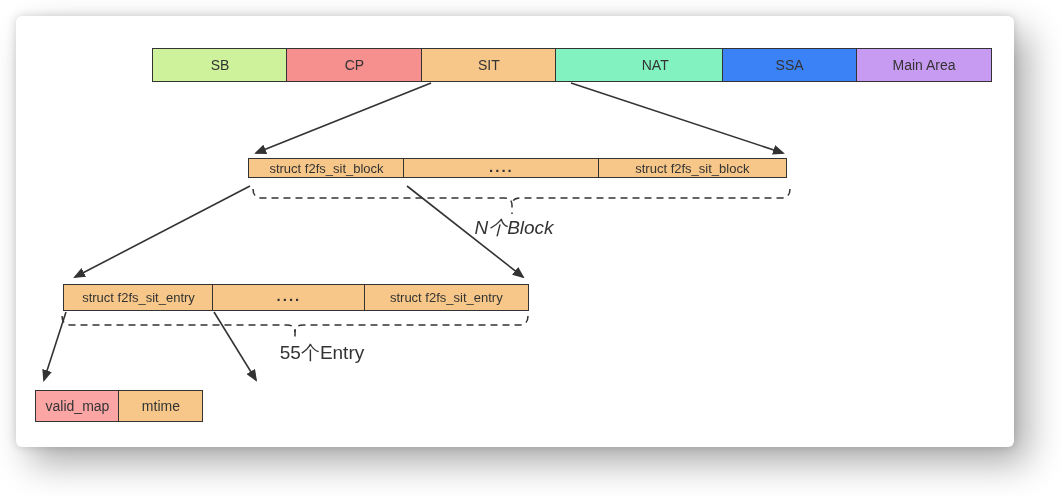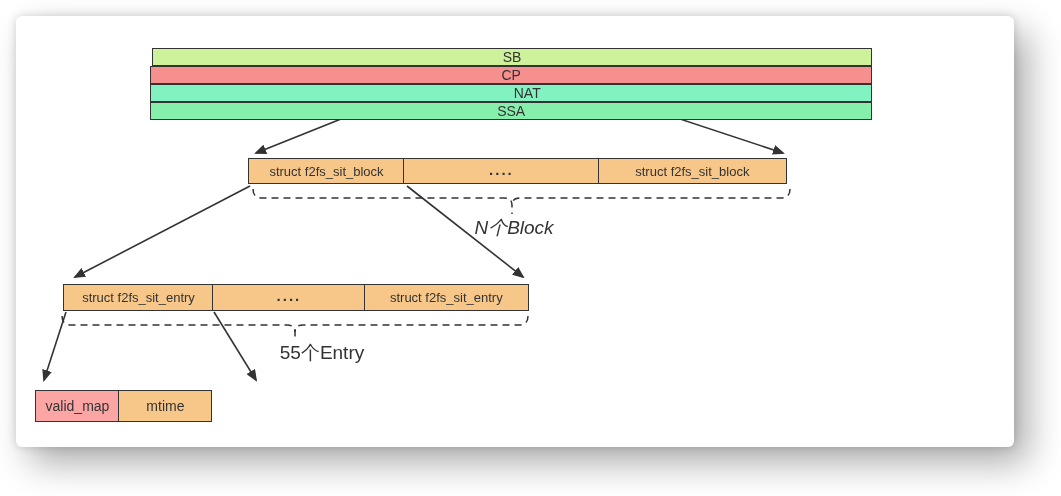--- a/index.html
+++ b/index.html
@@ -52,28 +52,30 @@
     <line x1="66" y1="312" x2="44" y2="380" stroke="#333333" stroke-width="1.6" marker-end="url(#arrow)"></line>
     <line x1="214" y1="312" x2="256" y2="380" stroke="#333333" stroke-width="1.6" marker-end="url(#arrow)"></line>
 
     <path d="M253,189 Q253,198 262,198 L504,198 Q512,198 512,205 L512,214" fill="none" stroke="#333333" stroke-width="1.5" stroke-dasharray="7 5"></path>
     <path d="M790,189 Q790,198 781,198 L520,198 Q512,198 512,205" fill="none" stroke="#333333" stroke-width="1.5" stroke-dasharray="7 5"></path>
 
     <path d="M62,316 Q62,325 71,325 L287,325 Q295,325 295,332 L295,340" fill="none" stroke="#333333" stroke-width="1.5" stroke-dasharray="7 5"></path>
     <path d="M528,316 Q528,325 519,325 L303,325 Q295,325 295,332" fill="none" stroke="#333333" stroke-width="1.5" stroke-dasharray="7 5"></path>
   </svg>
 
-  <div class="row top-row" style="left:152px;top:48px;width:720px;height:34px;flex-direction:column;">
+  <div class="row top-row" style="left:152px;top:48px;width:840px;height:34px;">
     <div class="cell" style="background-color: rgb(205, 242, 155);">SB</div>
     <div class="cell" style="background-color: rgb(245, 144, 143);">CP</div>
+    <div class="cell" style="background-color: rgb(247, 199, 137);">SIT</div>
     <div class="cell" style="background-color: rgb(130, 242, 193); padding-left: 32px;">NAT</div>
-    <div class="cell" style="background-color: #86efac;">SSA</div>
+    <div class="cell" style="background-color: #3b82f6;">SSA</div>
+    <div class="cell" style="background-color: rgb(200, 155, 242);">Main Area</div>
   </div>
 
-  <div class="row" style="left:248px;top:158px;width:542px;height:26px;">
+  <div class="row" style="left:248px;top:158px;width:542px;height:20px;">
     <div class="cell" style="width: 157px; background-color: rgb(247, 199, 137);">struct f2fs_sit_block</div>
     <div class="cell dots" style="width: 196px; background-color: rgb(247, 199, 137);">
         <span class="dots-text">....</span>
       </div>
     <div class="cell" style="width: 189px; background-color: rgb(247, 199, 137);">struct f2fs_sit_block</div>
   </div>
 
   <div class="count-label" style="left:444px;top:215px;width:140px;font-style:italic;">N个Block</div>
 
   <div class="row" style="left:63px;top:284px;width:469px;height:27px;">
@@ -81,16 +83,16 @@
     <div class="cell dots" style="width: 153px; background-color: rgb(247, 199, 137);">
         <span class="dots-text">....</span>
       </div>
     <div class="cell" style="width: 165px; background-color: rgb(247, 199, 137);">struct f2fs_sit_entry</div>
   </div>
 
   <div class="count-label" style="left:252px;top:340px;width:140px;">55个Entry</div>
 
   <div class="row entry-fields-row" style="left:35px;top:390px;width:232px;height:32px;">
     <div class="cell" style="width: 85px; background-color: #fca5a5;">valid_map</div>
-    <div class="cell" style="width: 94px; background-color: rgb(247, 199, 137);">mtime</div>
+    <div class="cell" style="width: 85px; background-color: rgb(247, 199, 137);">mtime</div>
   </div>
 
 </div>
 
 </body></html>

